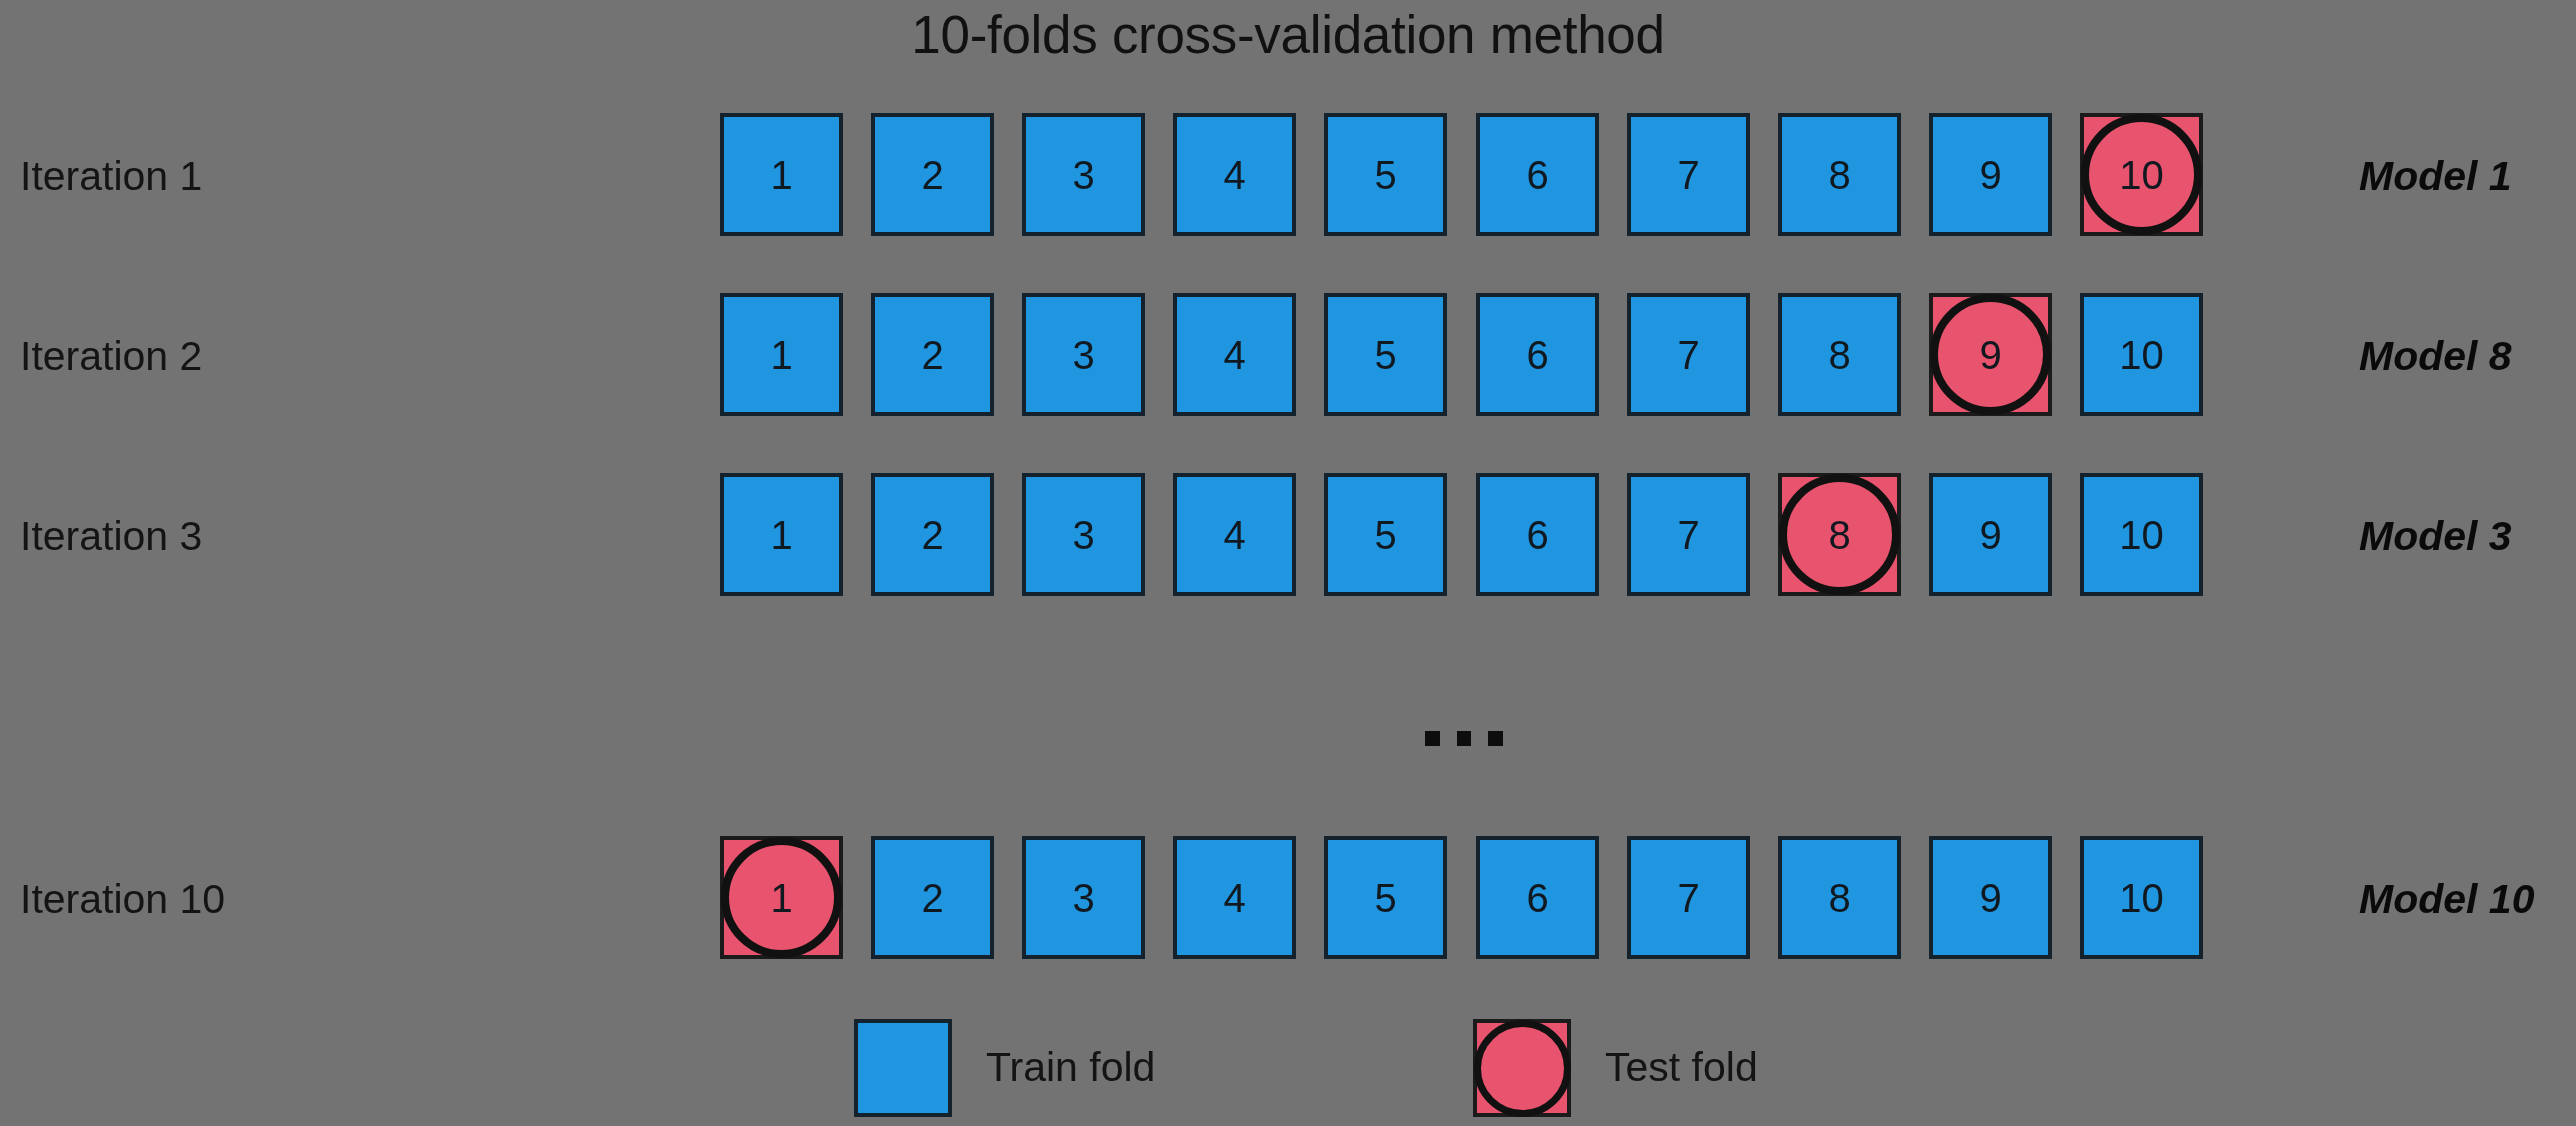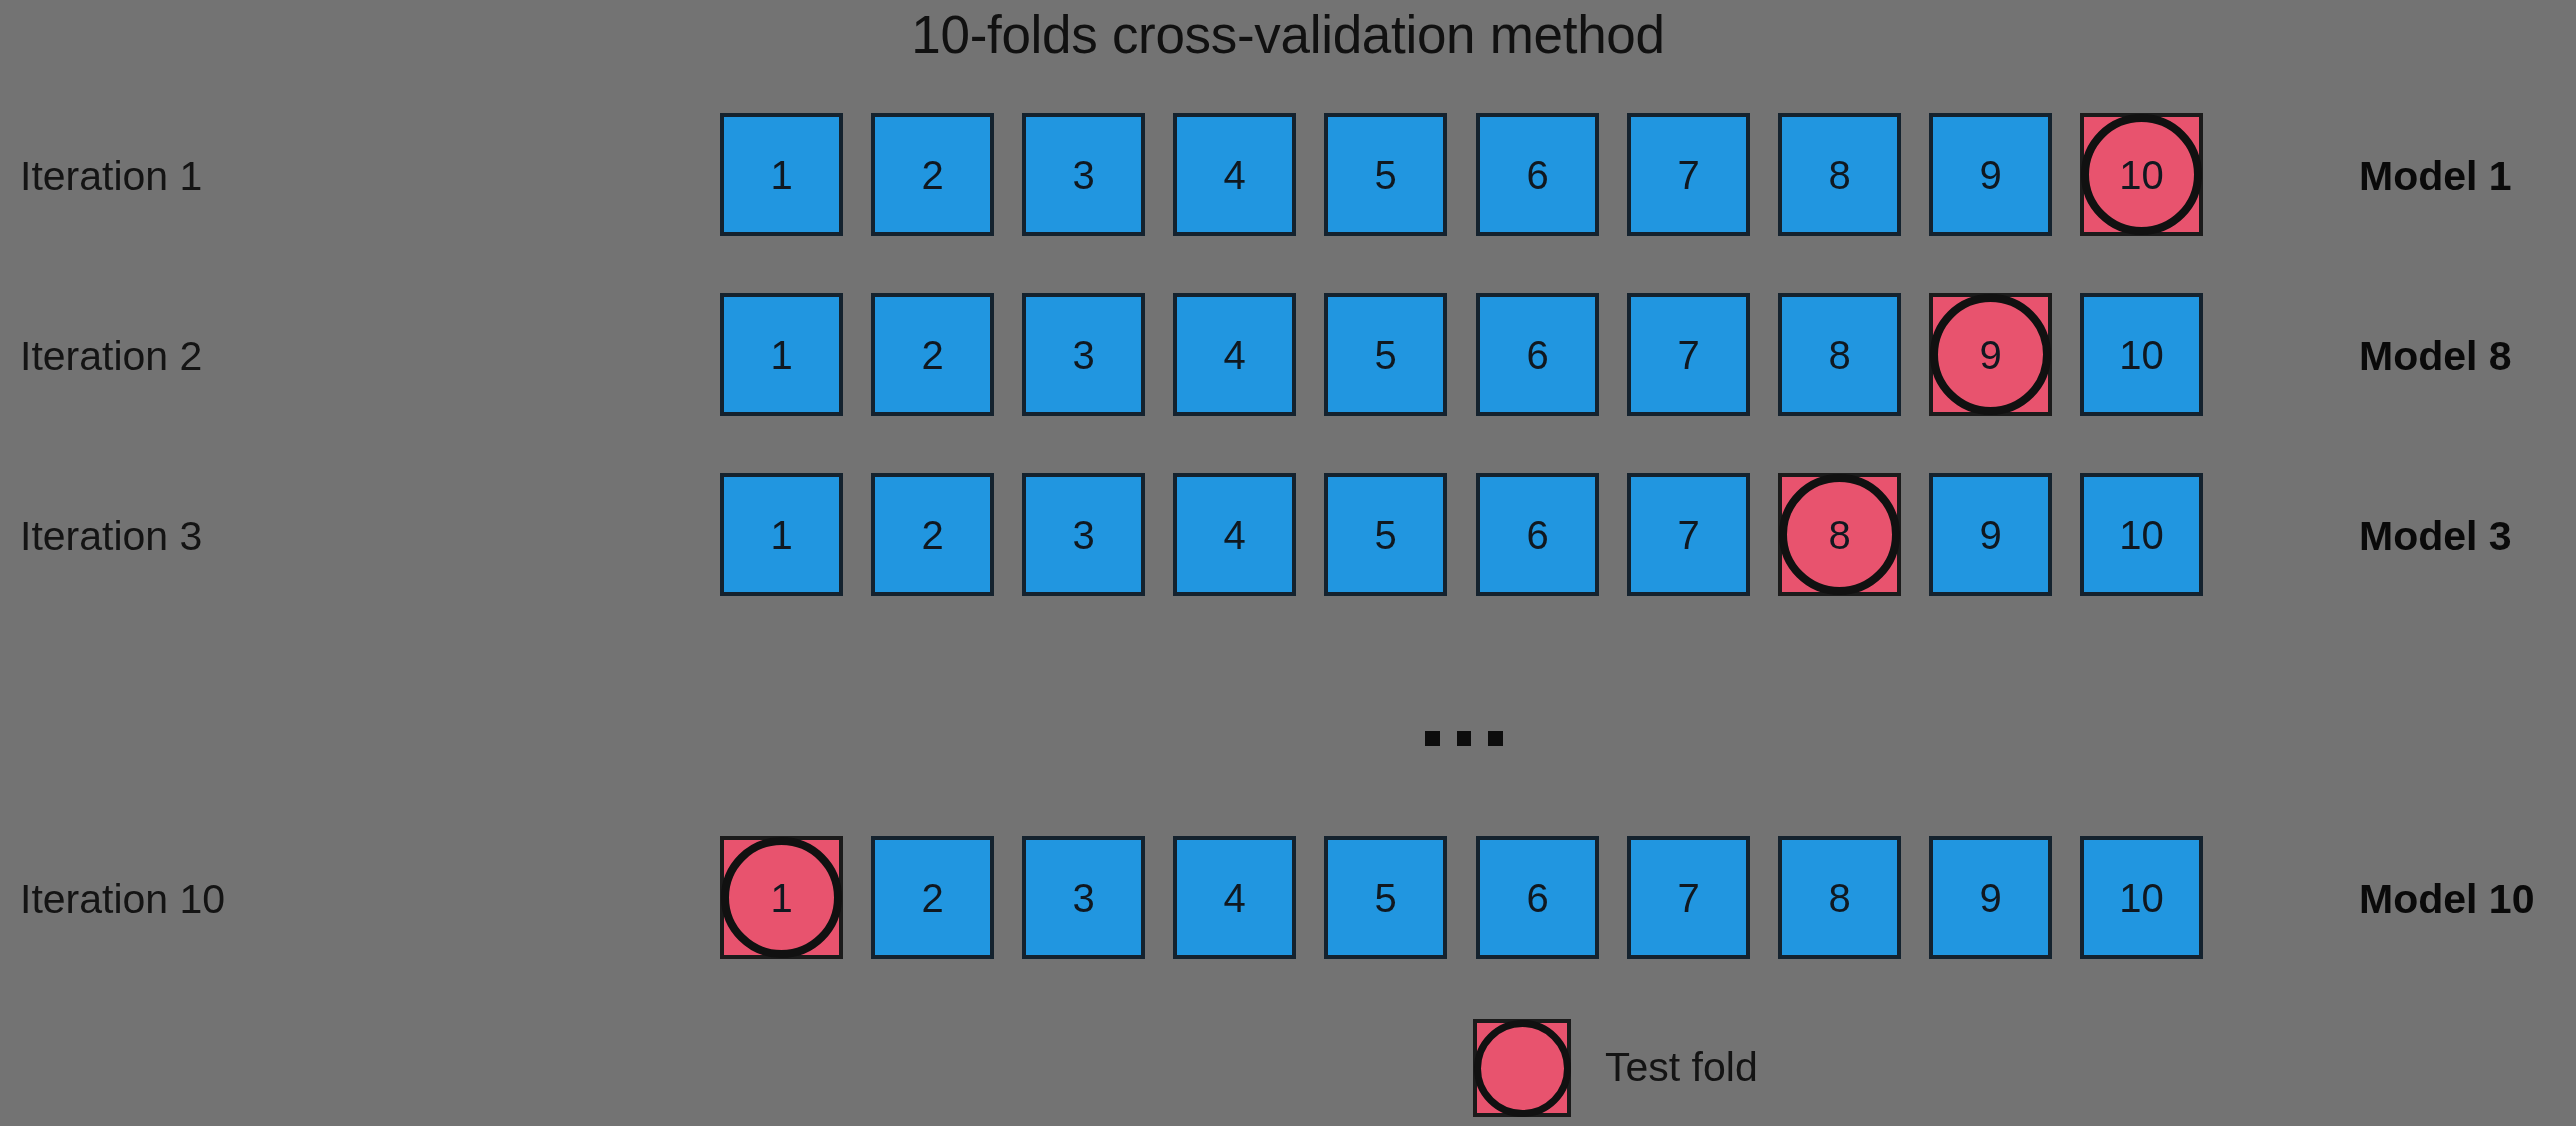--- a/index.html
+++ b/index.html
@@ -54,20 +54,21 @@
   }
   .model-label {
     position: absolute;
     left: 2359px;
     top: 0;
     height: 126px;
     display: flex;
     align-items: center;
     font-size: 41px;
     font-weight: bold;
+    font-style: italic;
     color: #0a0a0a;
     white-space: nowrap;
   }
 
   .fold-strip {
     position: absolute;
     left: 720px;
     top: 0;
     height: 126px;
   }
@@ -340,20 +341,24 @@
 
   <div class="ellipsis-row">
     <div class="ellipsis-dots">
       <span></span>
       <span></span>
       <span></span>
     </div>
   </div>
 
   <div class="legend">
+    <div class="legend-item train-item">
+      <div class="legend-swatch train"></div>
+      <div class="legend-text">Train fold</div>
+    </div>
     <div class="legend-item test-item">
       <div class="legend-swatch test">
         <div class="test-ring"></div>
       </div>
       <div class="legend-text">Test fold</div>
     </div>
   </div>
 
 </div>
 

